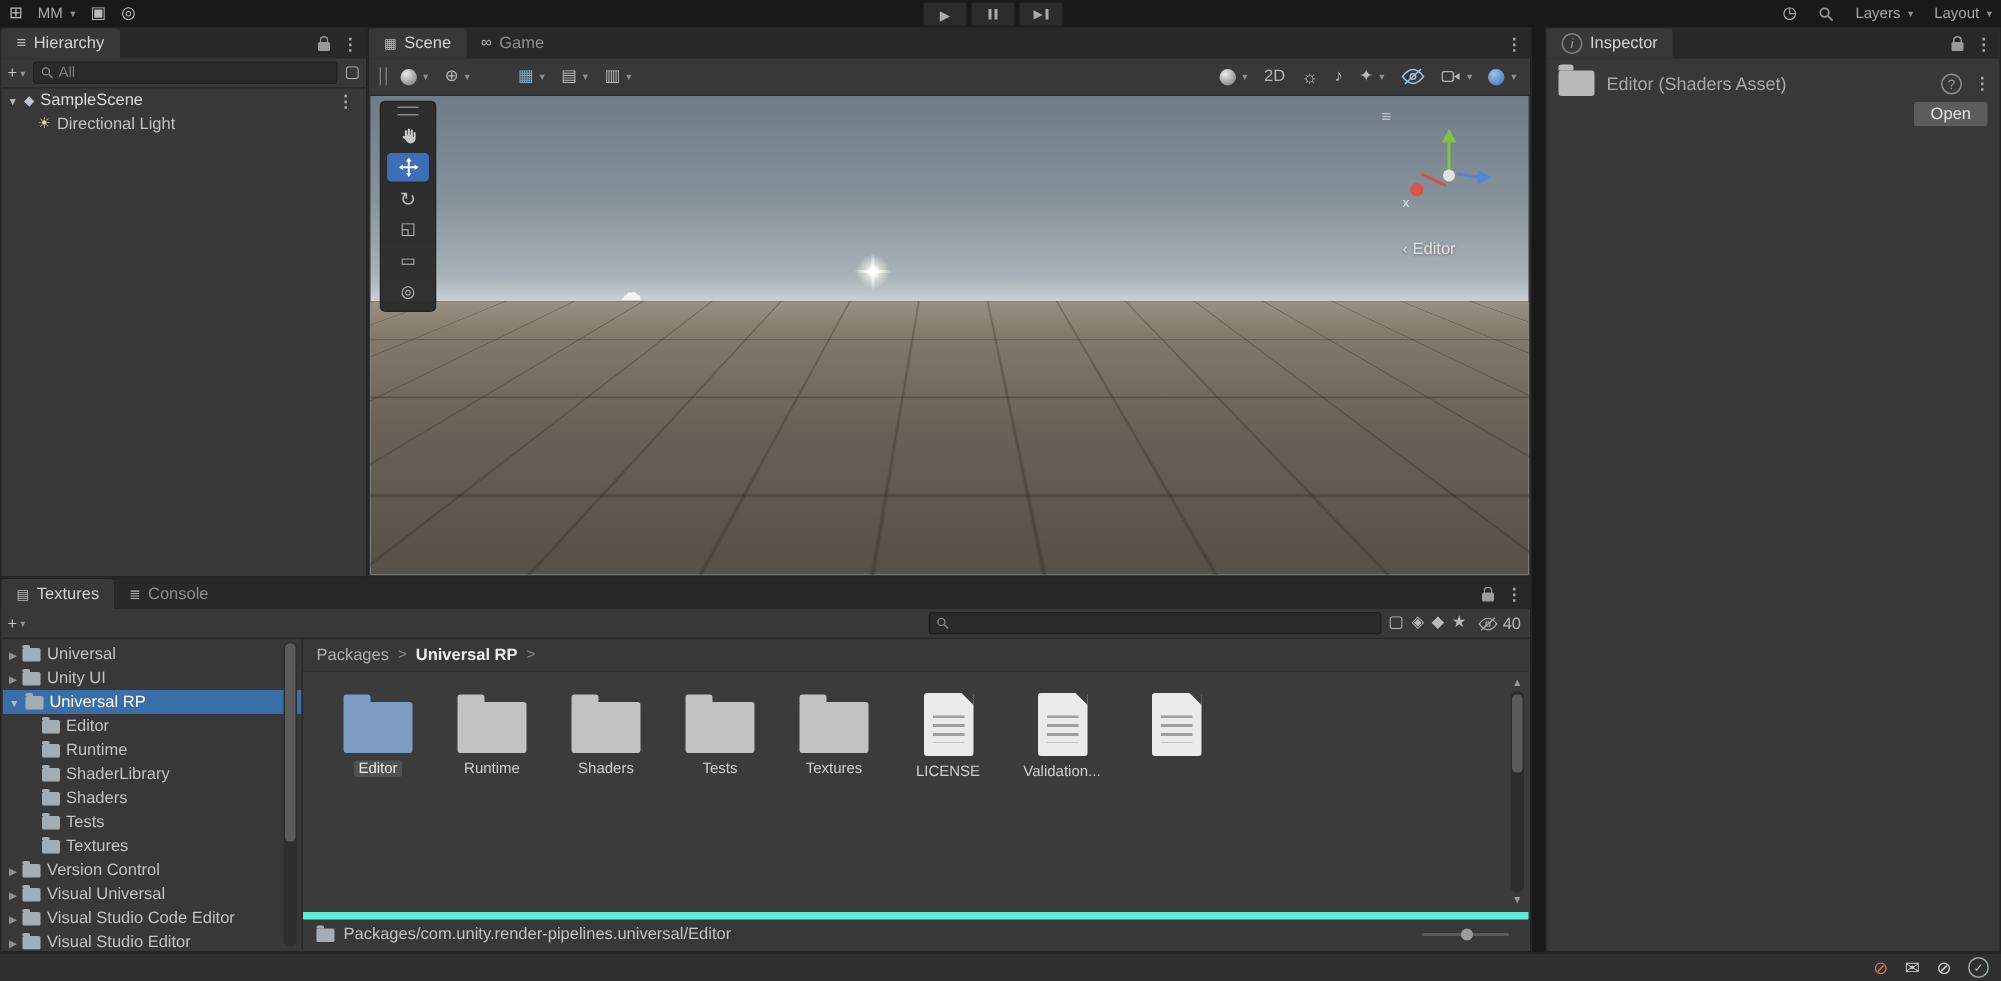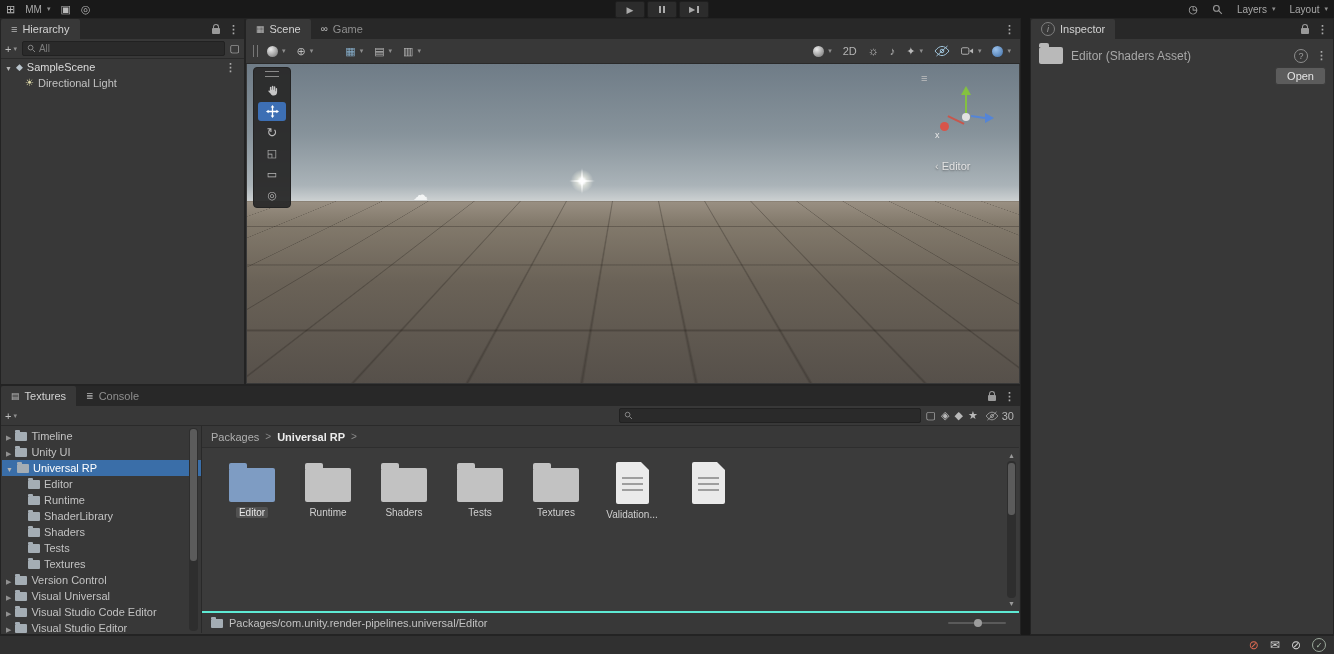--- a/index.html
+++ b/index.html
@@ -95,21 +95,21 @@
   .tile{width:76px;height:80px;display:flex;flex-direction:column;align-items:center}
   .ficon-folder{width:46px;height:34px;background:#c2c2c2;border-radius:2px;position:relative;margin-top:8px}
   .ficon-folder::before{content:"";position:absolute;top:-5px;left:0;width:18px;height:6px;background:inherit;border-radius:2px 2px 0 0}
   .tile.sel .ficon-folder{background:#7e9cc3}
   .ficon-file{width:33px;height:42px;background:#eaeaea;border-radius:2px;position:relative;margin-top:2px}
   .ficon-file::before{content:"";position:absolute;top:0;right:0;width:0;height:0;border-top:8px solid #3b3b3b;border-left:8px solid transparent}
   .ficon-file::after{content:"";position:absolute;left:6px;right:6px;top:15px;height:18px;background:repeating-linear-gradient(#9e9e9e 0 2px,transparent 2px 6px)}
   .tile-label{margin-top:5px;font-size:10px;color:#cfcfcf;max-width:72px;overflow:hidden;text-overflow:ellipsis;white-space:nowrap;padding:0 3px;border-radius:2px}
   .tile.sel .tile-label{background:#515151;color:#e8e8e8}
   .sarr{position:absolute;right:4px;font-size:7px;color:#9a9a9a}
-  #prj-status{height:20px;background:#383838;border-top:2px solid #5eead4;display:flex;align-items:center;gap:6px;padding:0 9px}
+  #prj-status{height:20px;background:#383838;border-top:5px solid #5eead4;display:flex;align-items:center;gap:6px;padding:0 9px}
   .sl-track{width:58px;height:2px;background:#5a5a5a;border-radius:1px;position:relative;margin-right:4px}
   .sl-knob{position:absolute;left:26px;top:-3px;width:8px;height:8px;background:#9c9c9c;border-radius:50%}
 
   
   #statusbar{position:absolute;left:0;top:635px;width:1334px;height:19px;background:#303030;border-top:1px solid #232323;display:flex;align-items:center;box-sizing:border-box;padding:0 8px}
   #status-icons{margin-left:auto;display:flex;align-items:center;gap:11px}
   .stico{font-size:12px;line-height:1}
   .ckcirc{width:12px;height:12px;border-radius:50%;border:1px solid #9aa79a;color:#aec4ae;font-size:8px;display:inline-flex;align-items:center;justify-content:center}
 </style>
 </head>
@@ -377,30 +377,30 @@
       <span class="gi">▢</span>
       <span class="gi">◈</span>
       <span class="gi">◆</span>
       <span class="gi">★</span>
       <span class="ib" style="gap:3px">
         <svg width="14" height="10" viewBox="0 0 16 12">
             <path d="M1 6c2.6-3.4 5-4.6 7-4.6S12.4 2.6 15 6c-2.6 3.4-5 4.6-7 4.6S3.6 9.4 1 6z" fill="none" stroke="#a8a8a8"></path>
             <circle cx="8" cy="6" r="1.8" fill="none" stroke="#a8a8a8"></circle>
             <path d="M2.5 11L13.5 1" stroke="#a8a8a8"></path>
           </svg>
-        <span>30</span>
+        <span>40</span>
       </span>
     </div>
 
     <div id="prj-body">
       <div id="ptree">
         <div class="trow">
             <span class="arrc"></span>
             <span class="fold-s"></span>
-            <span class="tlabel">Timeline</span>
+            <span class="tlabel">Universal</span>
           </div>
         <div class="trow">
             <span class="arrc"></span>
             <span class="fold-s"></span>
             <span class="tlabel">Unity UI</span>
           </div>
         <div class="trow sel">
             <span class="arre"></span>
             <span class="fold-s"></span>
             <span class="tlabel">Universal RP</span>
@@ -477,20 +477,24 @@
           <div class="tile">
               <span class="ficon-folder"></span>
               <span class="tile-label">Tests</span>
             </div>
           <div class="tile">
               <span class="ficon-folder"></span>
               <span class="tile-label">Textures</span>
             </div>
           <div class="tile">
               <span class="ficon-file"></span>
+              <span class="tile-label">LICENSE</span>
+            </div>
+          <div class="tile">
+              <span class="ficon-file"></span>
               <span class="tile-label">Validation...</span>
             </div>
           <div class="tile">
               <span class="ficon-file"></span>
               <span class="tile-label"></span>
             </div>
           <span class="sarr" style="top:4px">▲</span>
           <span class="sarr" style="bottom:4px">▼</span>
           <div class="vtrack" style="right:3px;top:13px;bottom:13px">
               <span class="vthumb" style="top:2px;height:52px"></span>

